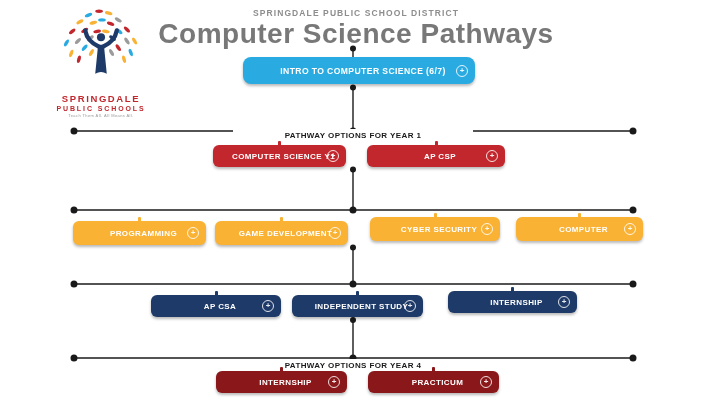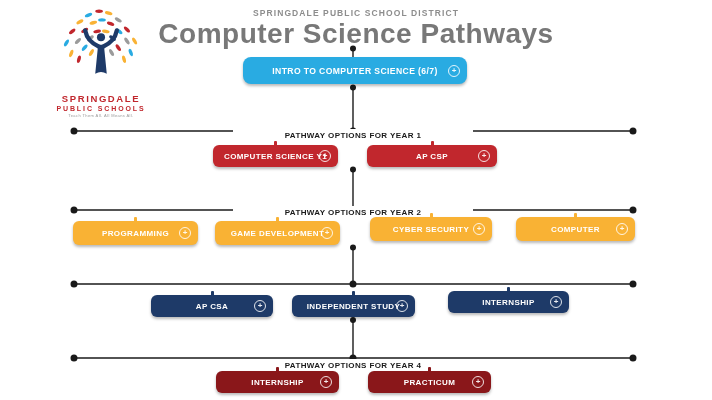--- a/index.html
+++ b/index.html
@@ -28,21 +28,21 @@
 
   
   .ylabel{
     position:absolute;left:233px;width:240px;height:13px;line-height:13px;text-align:center;
     background:#ffffff;font-size:8px;font-weight:bold;letter-spacing:0.4px;color:#1a1a1a;margin-top:23px;
   }
 
   
   .btn{
     position:absolute;display:flex;align-items:center;justify-content:center;
-    border-radius:6px;box-shadow:0 2px 3px rgba(0,0,0,0.28);cursor:pointer;
+    border-radius:6px;box-shadow:0 2px 3px rgba(0,0,0,0.28);cursor:pointer;padding-left:8px;
   }
   .btn .btn-label{
     color:#ffffff;font-size:8px;font-weight:bold;letter-spacing:0.4px;white-space:nowrap;
   }
   .btn.root{border-radius:8px;}
   .btn.root .btn-label{font-size:8.6px;}
   .plus{
     position:absolute;right:7px;top:50%;transform:translateY(-50%);
     width:10px;height:10px;border:1px solid rgba(255,255,255,0.85);border-radius:50%;
     color:rgba(255,255,255,0.9);font-size:8px;line-height:10px;text-align:center;font-weight:bold;
@@ -141,21 +141,20 @@
 
   <div class="district">SPRINGDALE PUBLIC SCHOOL DISTRICT</div>
   <h1 class="title">Computer Science Pathways</h1>
 
   <div class="btn root" style="left: 243px; top: 57px; width: 224px; height: 27px; background-color: rgb(41, 171, 226);">
     <span class="btn-label">INTRO TO COMPUTER SCIENCE (6/7)</span>
     <span class="plus">+</span>
   </div>
 
   <div class="ylabel" style="top:106px;">PATHWAY OPTIONS FOR YEAR 1</div>
-  <div class="ylabel" style="top:183px;">PATHWAY OPTIONS FOR YEAR 2</div>
   <div class="ylabel" style="top:336px;">PATHWAY OPTIONS FOR YEAR 4</div>
 
   <div class="btn" style="left: 213px; top: 145px; width: 125px; height: 22px; background-color: rgb(193, 39, 45);">
     <i class="tick"></i>
     <span class="btn-label">COMPUTER SCIENCE Y1</span>
     <span class="plus">+</span>
   </div>
   <div class="btn" style="left: 367px; top: 145px; width: 130px; height: 22px; background-color: rgb(193, 39, 45);">
     <i class="tick"></i>
     <span class="btn-label">AP CSP</span>

